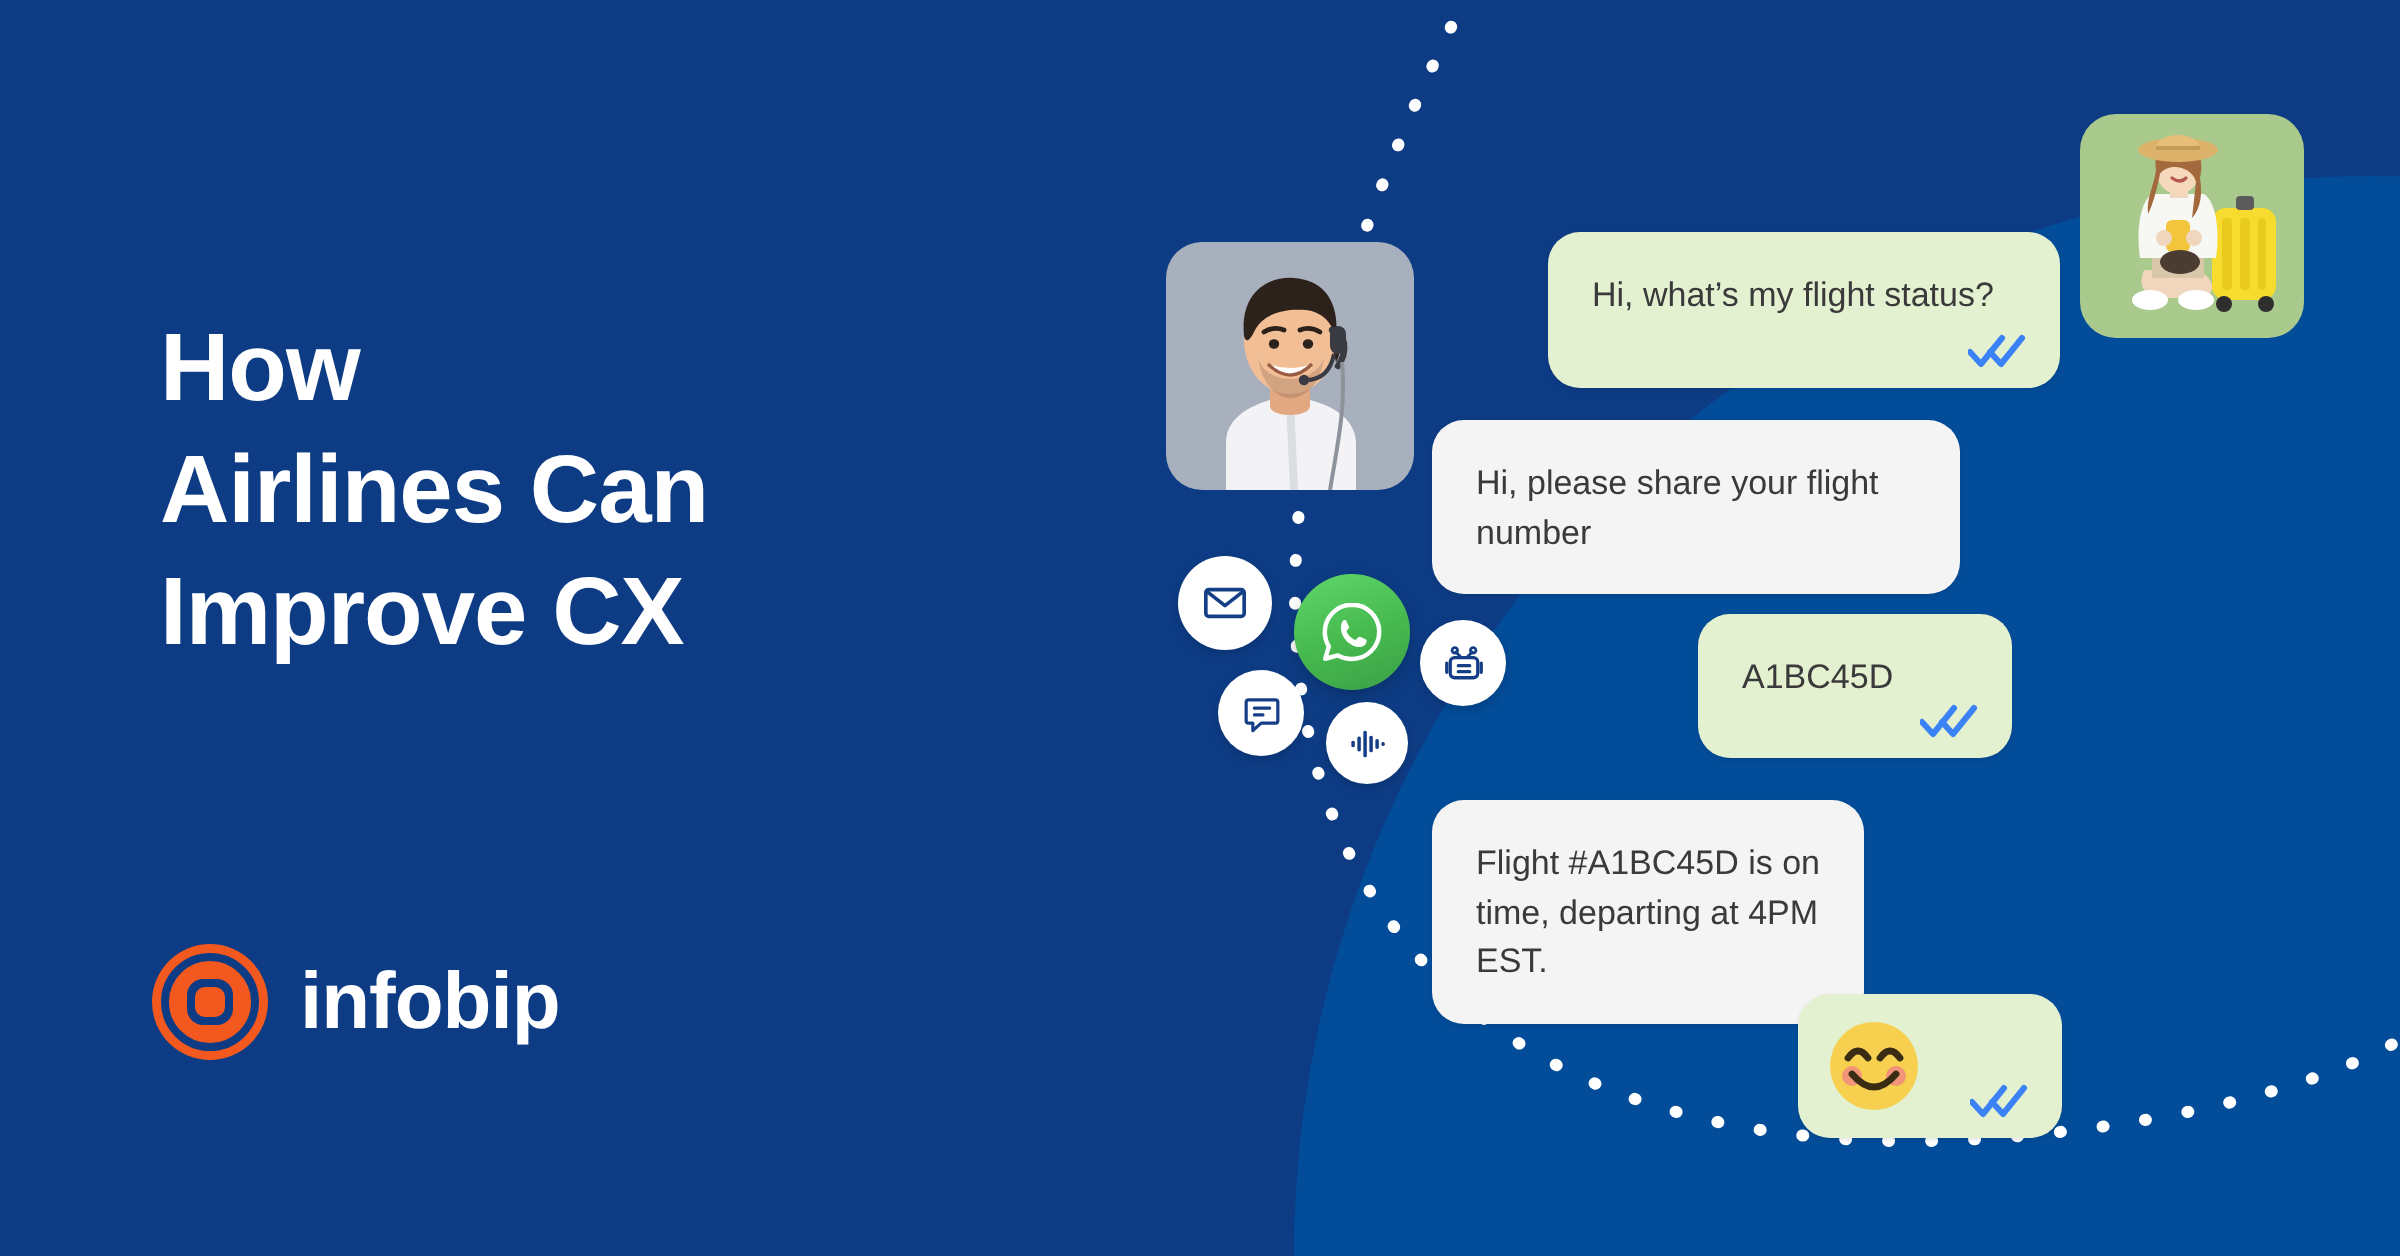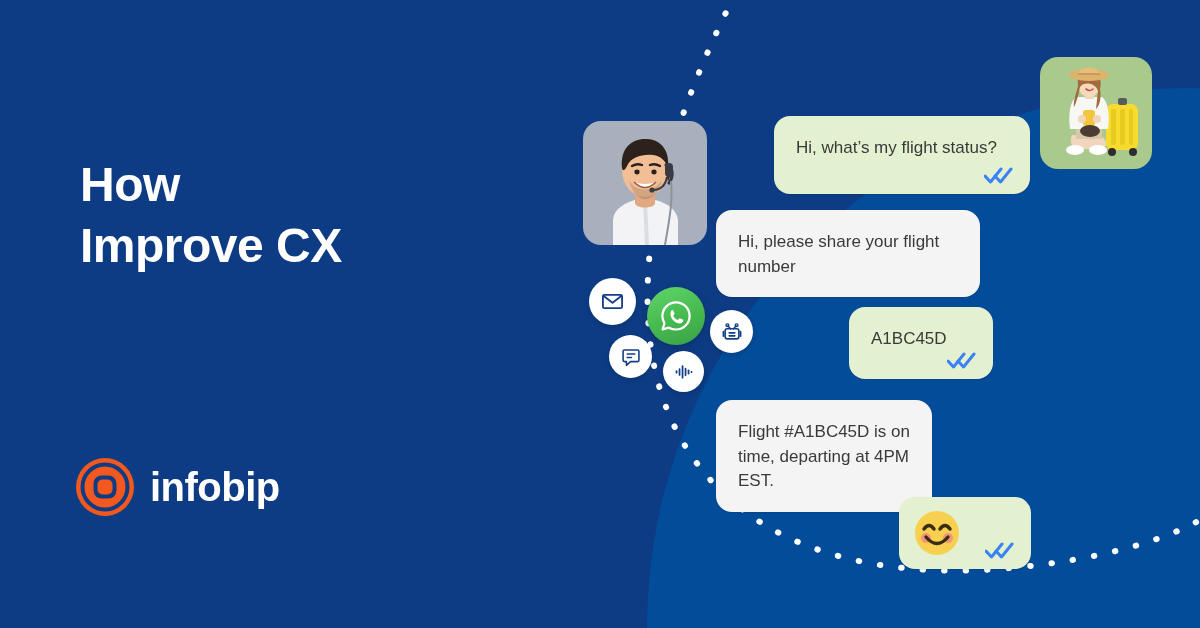--- a/index.html
+++ b/index.html
@@ -34,21 +34,21 @@
     font-size: 48px;
     font-weight: bold;
     line-height: 1.27;
     letter-spacing: -0.5px;
   }
   .headline-line { display: block; white-space: nowrap; }
 
   
   .logo-wrap {
     position: absolute;
-    left: 76px; top: 458px;
+    left: 76px; top: 472px;
     display: flex;
     align-items: center;
     gap: 16px;
   }
   .logo-mark { width: 58px; height: 58px; display: block; }
   .logo-word {
     color: #FFFFFF;
     font-size: 40px;
     font-weight: bold;
     letter-spacing: -0.5px;
@@ -78,21 +78,21 @@
   .bubble.white { background: #F4F4F4; }
   .bubble-text { display: block; }
   .ticks {
     position: absolute;
     right: 16px; bottom: 10px;
     width: 30px; height: 18px;
   }
 
   .b1 { left: 774px; top: 116px; width: 256px; min-height: 78px; }
   .b2 { left: 716px; top: 210px; width: 264px; min-height: 82px; }
-  .b3 { left: 849px; top: 307px; width: 144px; min-height: 72px; }
+  .b3 { left: 849px; top: 307px; width: 157px; min-height: 72px; }
   .b4 { left: 716px; top: 400px; width: 216px; min-height: 82px; }
   .b5 { left: 899px; top: 497px; width: 132px; height: 72px; padding: 10px 14px; }
   .emoji-face { width: 48px; height: 48px; display: block; margin-top: 2px; }
 
   
   .chan {
     position: absolute;
     border-radius: 50%;
     background: #FFFFFF;
     display: flex;
@@ -118,20 +118,21 @@
 
   <div class="bg-circle"></div>
 
   <svg class="bg-dots" viewBox="0 0 1200 628" aria-hidden="true">
     <path d="M 745 -25 C 700 60 660 160 650 250 C 640 350 660 430 720 490
              C 790 560 900 578 1010 568 C 1100 560 1165 540 1200 520" fill="none" stroke="#FFFFFF" stroke-width="6" stroke-linecap="round" stroke-dasharray="0.5 21"></path>
   </svg>
 
   <h1 class="headline">
     <span class="headline-line">How</span>
+    <span class="headline-line">Airlines Can</span>
     <span class="headline-line">Improve CX</span>
   </h1>
 
   <div class="logo-wrap">
     <svg class="logo-mark" viewBox="0 0 58 58">
       <circle cx="29" cy="29" r="29" fill="#F3591F"></circle>
       <circle cx="29" cy="29" r="22.5" fill="none" stroke="#0D3C85" stroke-width="4"></circle>
       <rect x="14.5" y="14.5" width="29" height="29" rx="9.5" fill="none" stroke="#F3591F" stroke-width="0"></rect>
       <rect x="15.5" y="15.5" width="27" height="27" rx="9" fill="none" stroke="#0D3C85" stroke-width="0"></rect>
       <rect x="13.5" y="13.5" width="31" height="31" rx="11" fill="#F3591F"></rect>

